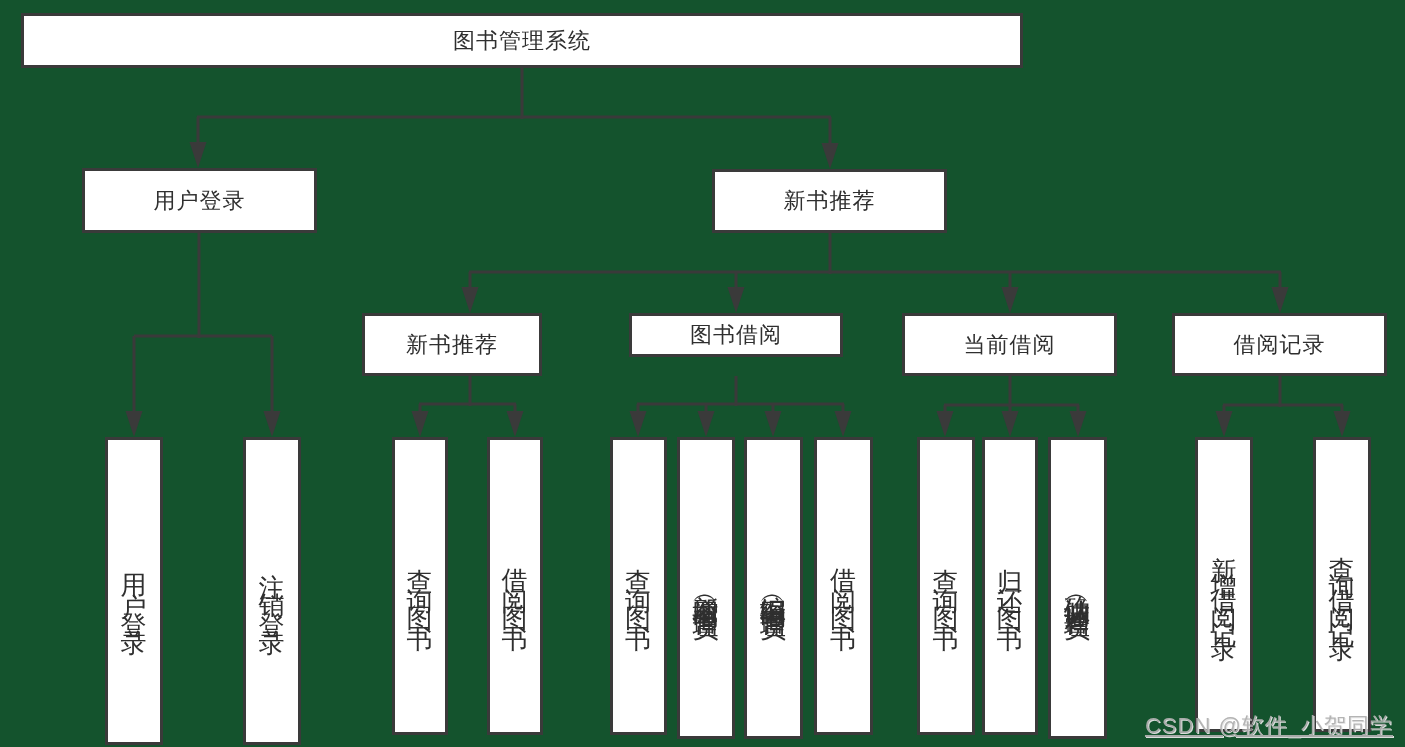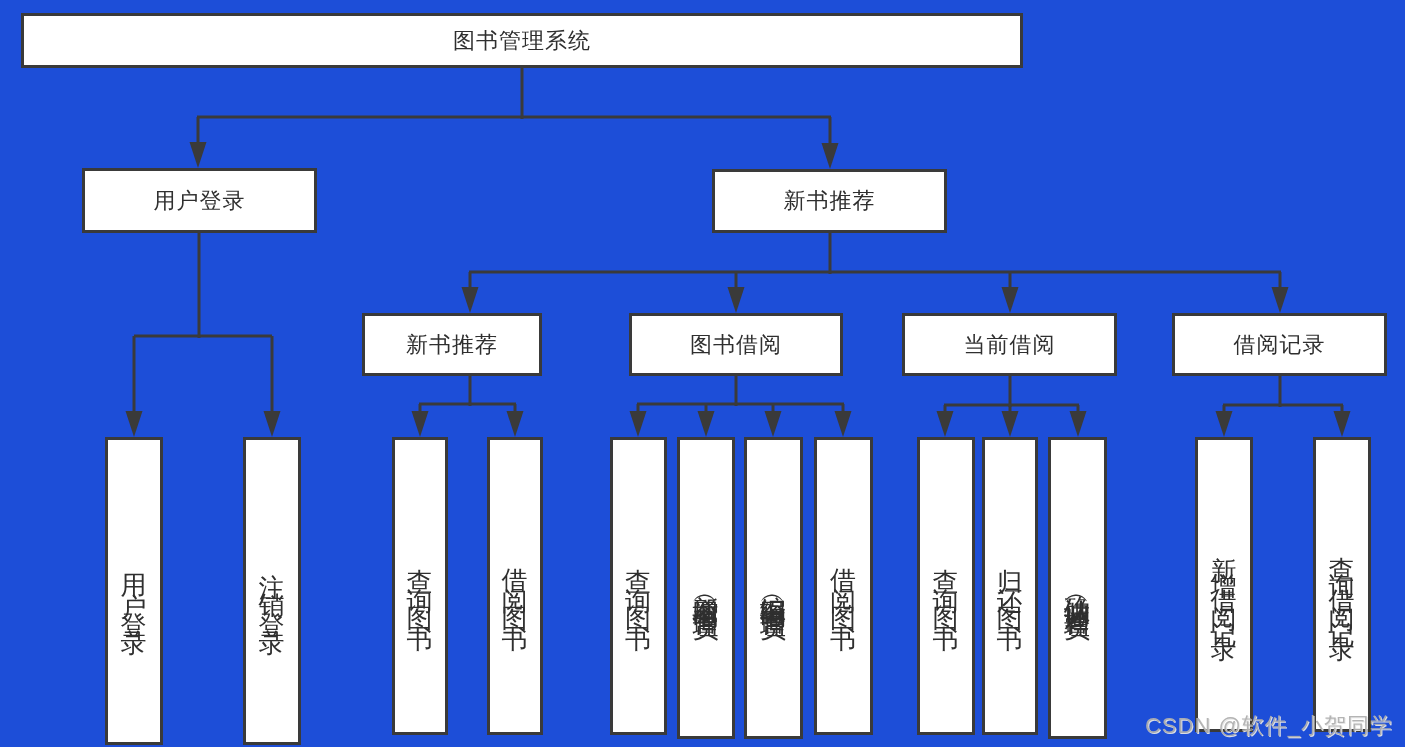--- a/index.html
+++ b/index.html
@@ -1,19 +1,19 @@
 <!DOCTYPE html>
 <html><head>
 <meta charset="utf-8">
 <style>
   html,body{margin:0;padding:0;background:#ffffff;}
   .canvas{
     position:relative;
     width:1405px;height:747px;
-    background:#1d4ed8;
+    background:#14532d;
     font-family:"Liberation Sans", sans-serif;
     overflow:hidden;
   }
   #connectors{position:absolute;left:0;top:0;pointer-events:none;}
   .hbox,.vbox{
     position:absolute;
     box-sizing:border-box;
     border:3px solid #3a3a3a;
     background:#ffffff;
     display:flex;align-items:center;justify-content:center;
@@ -29,21 +29,21 @@
     writing-mode:vertical-rl;
     font-size:26px;
     line-height:1;
     color:#2f2f2f;
   }
   
   #n-root{left:21px;top:13px;width:1002px;height:55px}
   #n-user-login{left:82px;top:168px;width:235px;height:65px}
   #n-book-mgmt{left:712px;top:169px;width:235px;height:64px}
   #n-new-book-rec{left:362px;top:313px;width:180px;height:63px}
-  #n-book-borrow{left:629px;top:313px;width:214px;height:63px}
+  #n-book-borrow{left:629px;top:313px;width:214px;height:44px}
   #n-current-borrow{left:902px;top:313px;width:215px;height:63px}
   #n-borrow-records{left:1172px;top:313px;width:215px;height:63px}
   #l-user-login{left:105px;top:437px;width:58px;height:308px}
   #l-logout{left:243px;top:437px;width:58px;height:308px}
   #l-query-books-1{left:392px;top:437px;width:56px;height:298px}
   #l-borrow-books-1{left:487px;top:437px;width:56px;height:298px}
   #l-query-books-2{left:610px;top:437px;width:57px;height:298px}
   #l-add-books{left:677px;top:437px;width:58px;height:302px}
   #l-edit-books{left:744px;top:437px;width:59px;height:302px}
   #l-borrow-books-2{left:814px;top:437px;width:59px;height:298px}
@@ -54,20 +54,21 @@
   #l-query-record{left:1313px;top:437px;width:58px;height:295px}
   .watermark{
     position:absolute;
     right:12px;bottom:6px;
     font-size:22px;
     color:#b0b0b0;
     opacity:0.95;
     letter-spacing:1px;
     text-shadow:1px 1px 0 #e6e6e6;
     white-space:nowrap;
+    text-decoration:underline;
   }
 </style>
 </head>
 <body>
 
 <div class="canvas">
 
   <svg id="connectors" width="1405" height="747" viewBox="0 0 1405 747">
       <line x1="522" y1="68" x2="522" y2="119" stroke="#3a3a3a" stroke-width="3"></line>
       <line x1="197" y1="117" x2="831" y2="117" stroke="#3a3a3a" stroke-width="3"></line>

